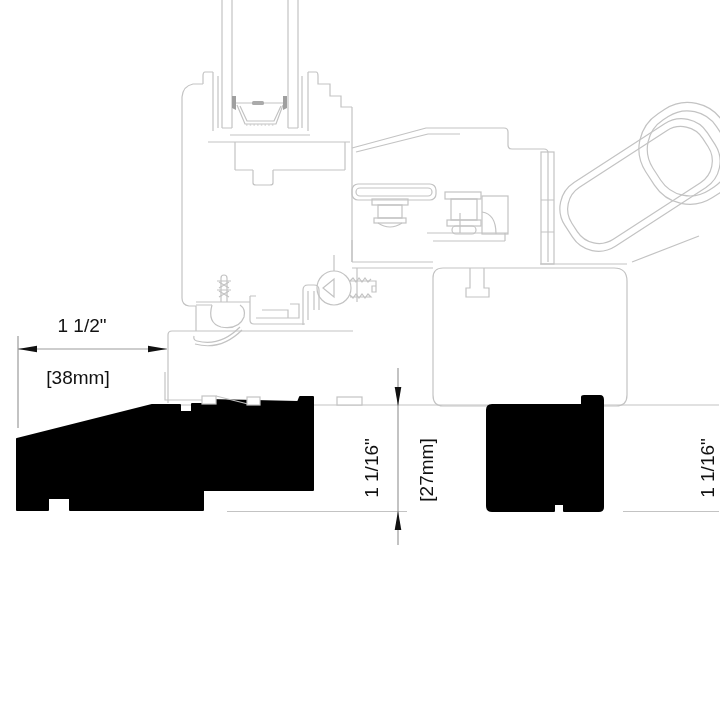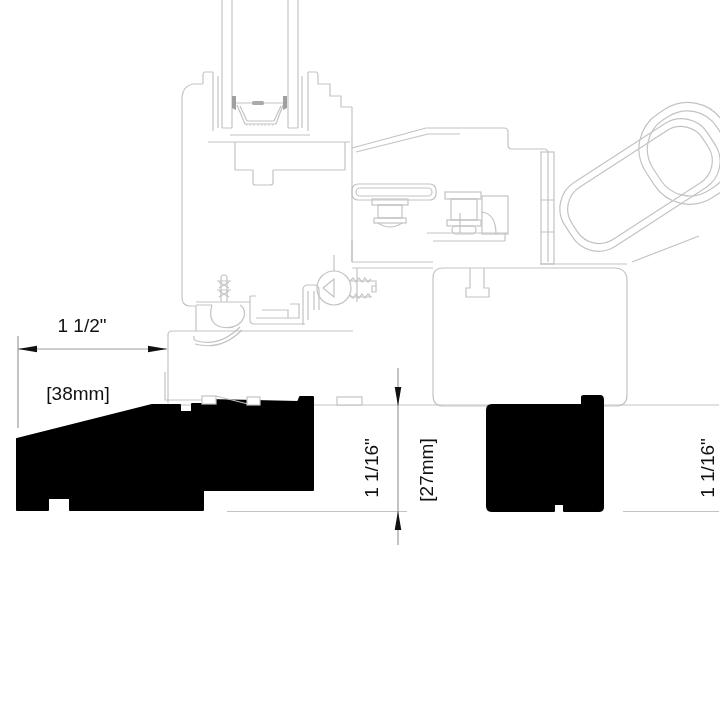--- a/index.html
+++ b/index.html
@@ -152,21 +152,21 @@
 
     <g>
       <path d="M398,368 V545" stroke="#9b9b9b" stroke-width="1.2" fill="none"></path>
       <polygon points="398,406 394.7,387 401.3,387" fill="#111"></polygon>
       <polygon points="398,511 394.7,530 401.3,530" fill="#111"></polygon>
     </g>
   </svg>
 
   <div class="dim-label" style="left:82px; top:326px;">1 1/2"</div>
 
-  <div class="dim-label" style="left:78px; top:394px;">[38mm]</div>
+  <div class="dim-label" style="left:78px; top:378px;">[38mm]</div>
 
   <div class="dim-label rot" style="left:372px; top:468px;">1 1/16"</div>
 
   <div class="dim-label rot" style="left:427px; top:470px;">[27mm]</div>
 
   <div class="dim-label rot" style="left:708px; top:468px;">1 1/16"</div>
 
 </div>
 
 </body></html>

